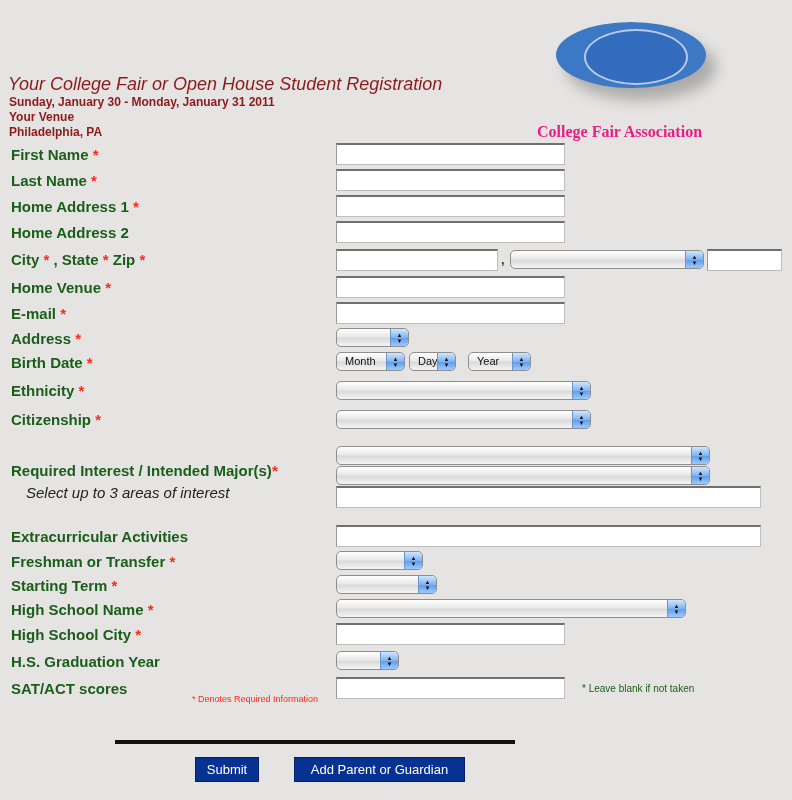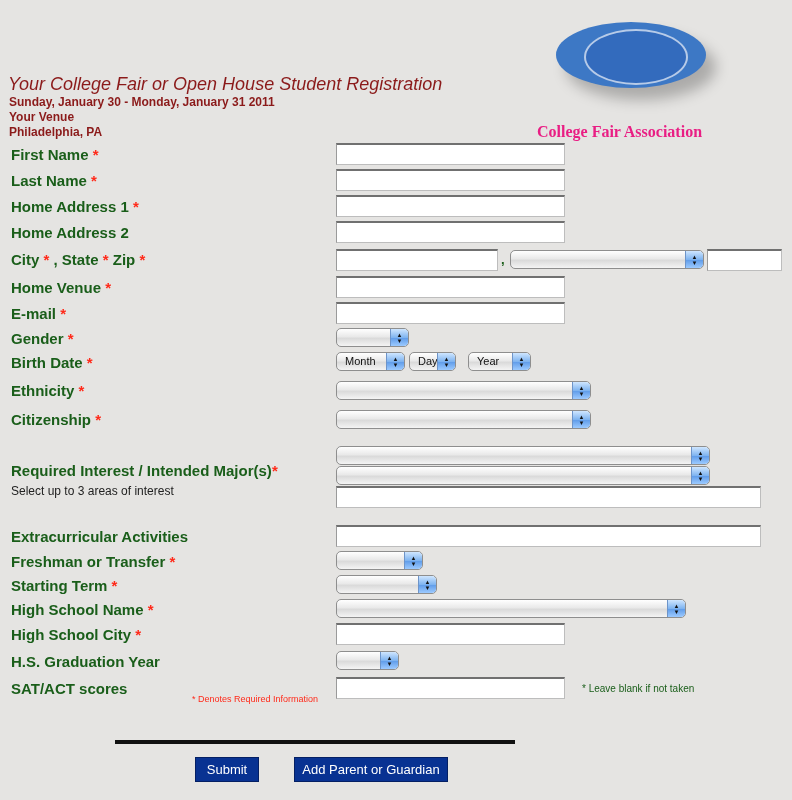--- a/index.html
+++ b/index.html
@@ -14,21 +14,21 @@
       left: 556px; top: 22px; width: 150px; height: 66px; border-radius: 50%;
       background: #3d78c5; box-shadow: 10px 12px 14px rgba(0,0,0,0.25);
     }
     .logo-ellipse::after {
       content: ""; position: absolute; left: 28px; top: 7px; width: 100px; height: 52px; border-radius: 50%;
       border: 2px solid rgba(255,255,255,0.65); background: #336bbd; filter: blur(0.6px);
     }
     .logo-text { left: 537px; top: 96px; font-family: "Liberation Serif", "DejaVu Serif", serif; font-weight: bold; font-size: 16px; color: #e91e84; white-space: nowrap; margin-top: 27px; }
     .label { left: 11px; font-size: 15px; font-weight: bold; color: #1a5e1a; white-space: nowrap; }
     .req { color: #ff2a1a; }
-    .hint { left: 11px; top: 484px; font-size: 12px; color: #222; white-space: nowrap; }
+    .hint { left: 26px; top: 484px; font-size: 15px; color: #222; white-space: nowrap; font-style: italic; }
     .text-input {
       box-sizing: border-box; height: 22px; background: #fff;
       border: 1px solid #bdbdbd; border-top: 2px solid #707070; border-left-color: #9a9a9a;
     }
     .select {
       box-sizing: border-box; height: 19px; border: 1px solid #8e8e8e; border-radius: 5px;
       background: linear-gradient(#ffffff, #e9e9e9 45%, #dadada 55%, #f4f4f4);
       font-size: 11px; color: #111; overflow: hidden;
     }
     .select .val { position: absolute; left: 8px; top: 2px; }
@@ -83,21 +83,21 @@
     </span>
   </div>
 <input class="abs text-input" style="left: 707px; top: 249px; width: 75px;" value="">
 
 <div class="abs label" style="top:279px"><span>Home Venue</span> <span class="req">*</span></div>
 <input class="abs text-input" style="left: 336px; top: 276px; width: 229px;" value="">
 
 <div class="abs label" style="top:305px"><span>E-mail</span> <span class="req">*</span></div>
 <input class="abs text-input" style="left: 336px; top: 302px; width: 229px;" value="">
 
-<div class="abs label" style="top:330px"><span>Gender</span> <span class="req">*</span></div>
+<div class="abs label" style="top:330px"><span>Address</span> <span class="req">*</span></div>
 <div class="abs select" style="left:336px;top:328px;width:73px">
     <span class="val"></span>
     <span class="arrow">
       <span>▲</span>
       <span>▼</span>
     </span>
   </div>
 
 <div class="abs label" style="top:354px"><span>Birth Date</span> <span class="req">*</span></div>
 <div class="abs select" style="left:336px;top:352px;width:69px">
@@ -202,13 +202,13 @@
 
 <div class="abs label" style="top:680px"><span>SAT/ACT scores</span></div>
 <input class="abs text-input" style="left: 336px; top: 677px; width: 229px;" value="">
 <div class="abs note-green">* Leave blank if not taken</div>
 
 <div class="abs note-red">* Denotes Required Information</div>
 
 <div class="abs divider"></div>
 
 <div class="abs btn" style="left:195px;top:757px;width:64px">Submit</div>
-<div class="abs btn" style="left:294px;top:757px;width:154px">Add Parent or Guardian</div>
+<div class="abs btn" style="left:294px;top:757px;width:171px">Add Parent or Guardian</div>
 
 </body></html>

